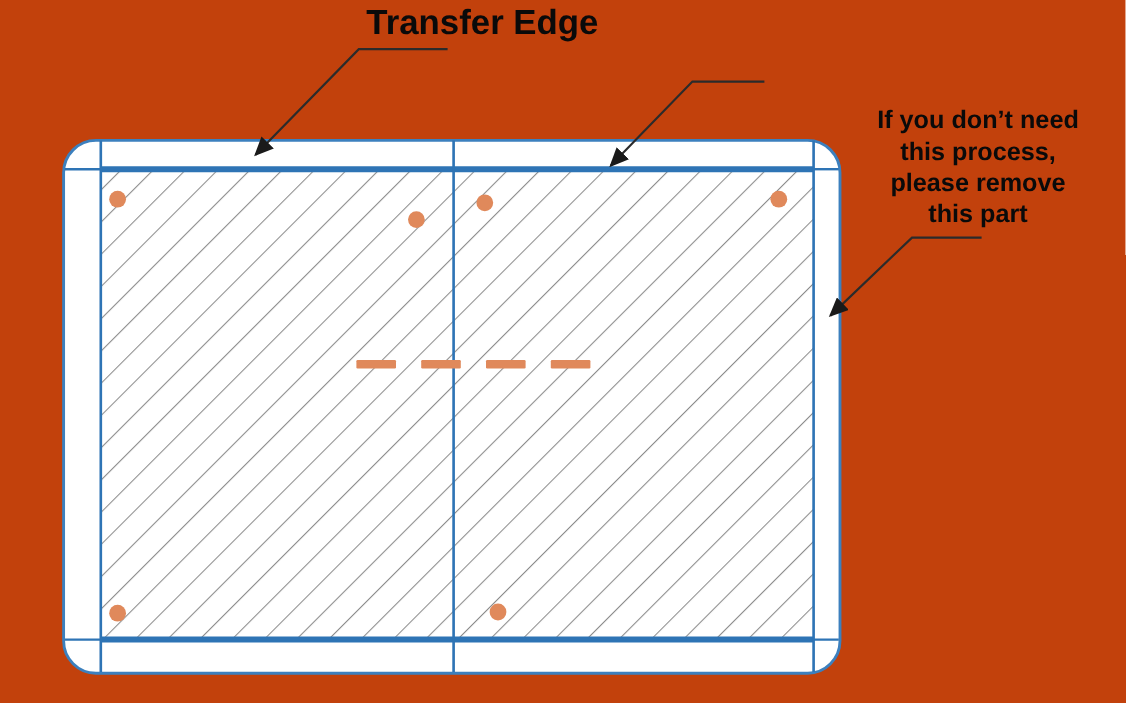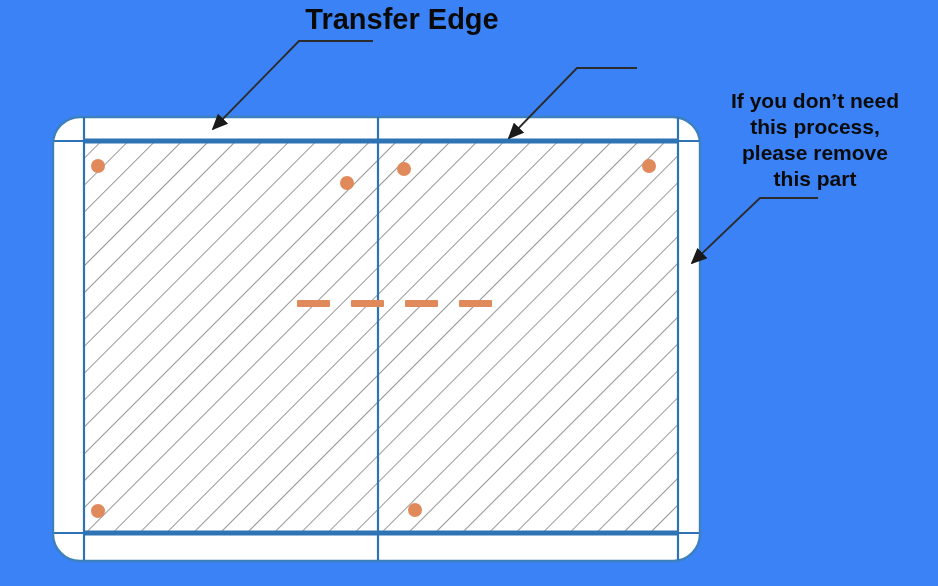--- a/index.html
+++ b/index.html
@@ -1,19 +1,19 @@
 <!DOCTYPE html>
 <html><head>
 <meta charset="utf-8">
 <style>
   html,body{margin:0;padding:0;background:#ffffff;}
   .canvas{
     position:relative;
     width:938px;height:586px;
-    background:#3b82f6;
+    background:#c2410c;
     overflow:hidden;
     font-family:"Liberation Sans", sans-serif;
   }
   .diagram-svg{position:absolute;left:0;top:0;}
   .label{
     position:absolute;
     font-weight:700;
     color:#0a0a0a;
     text-align:center;
     white-space:pre-line;

